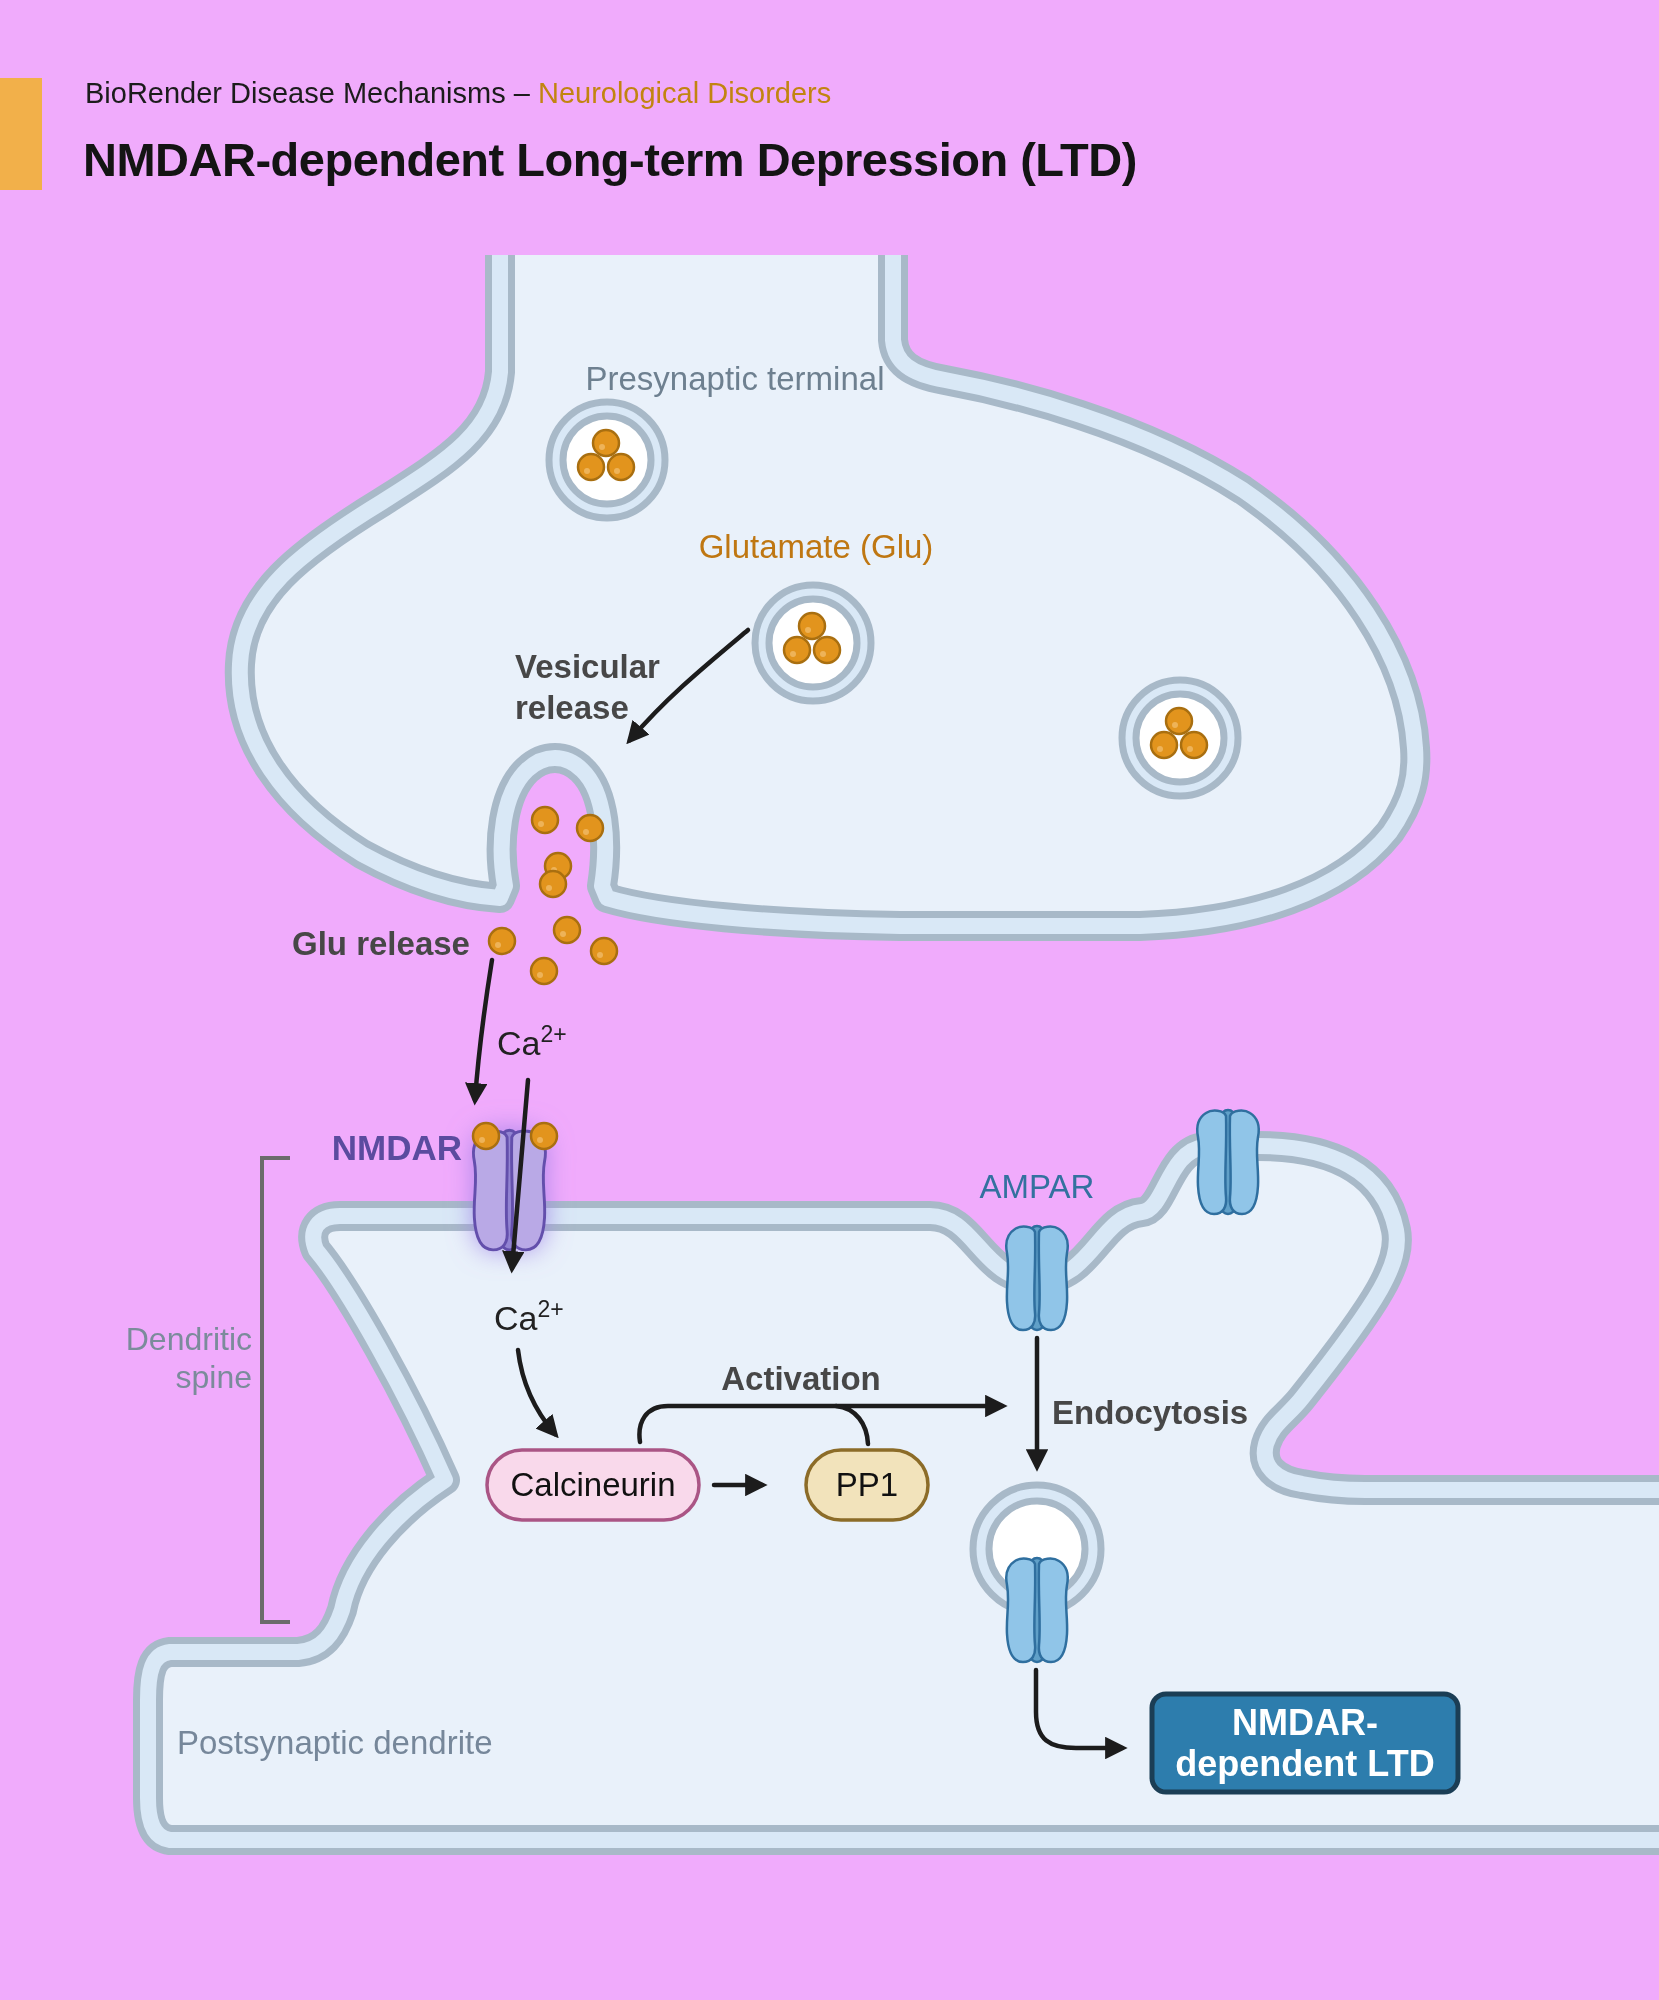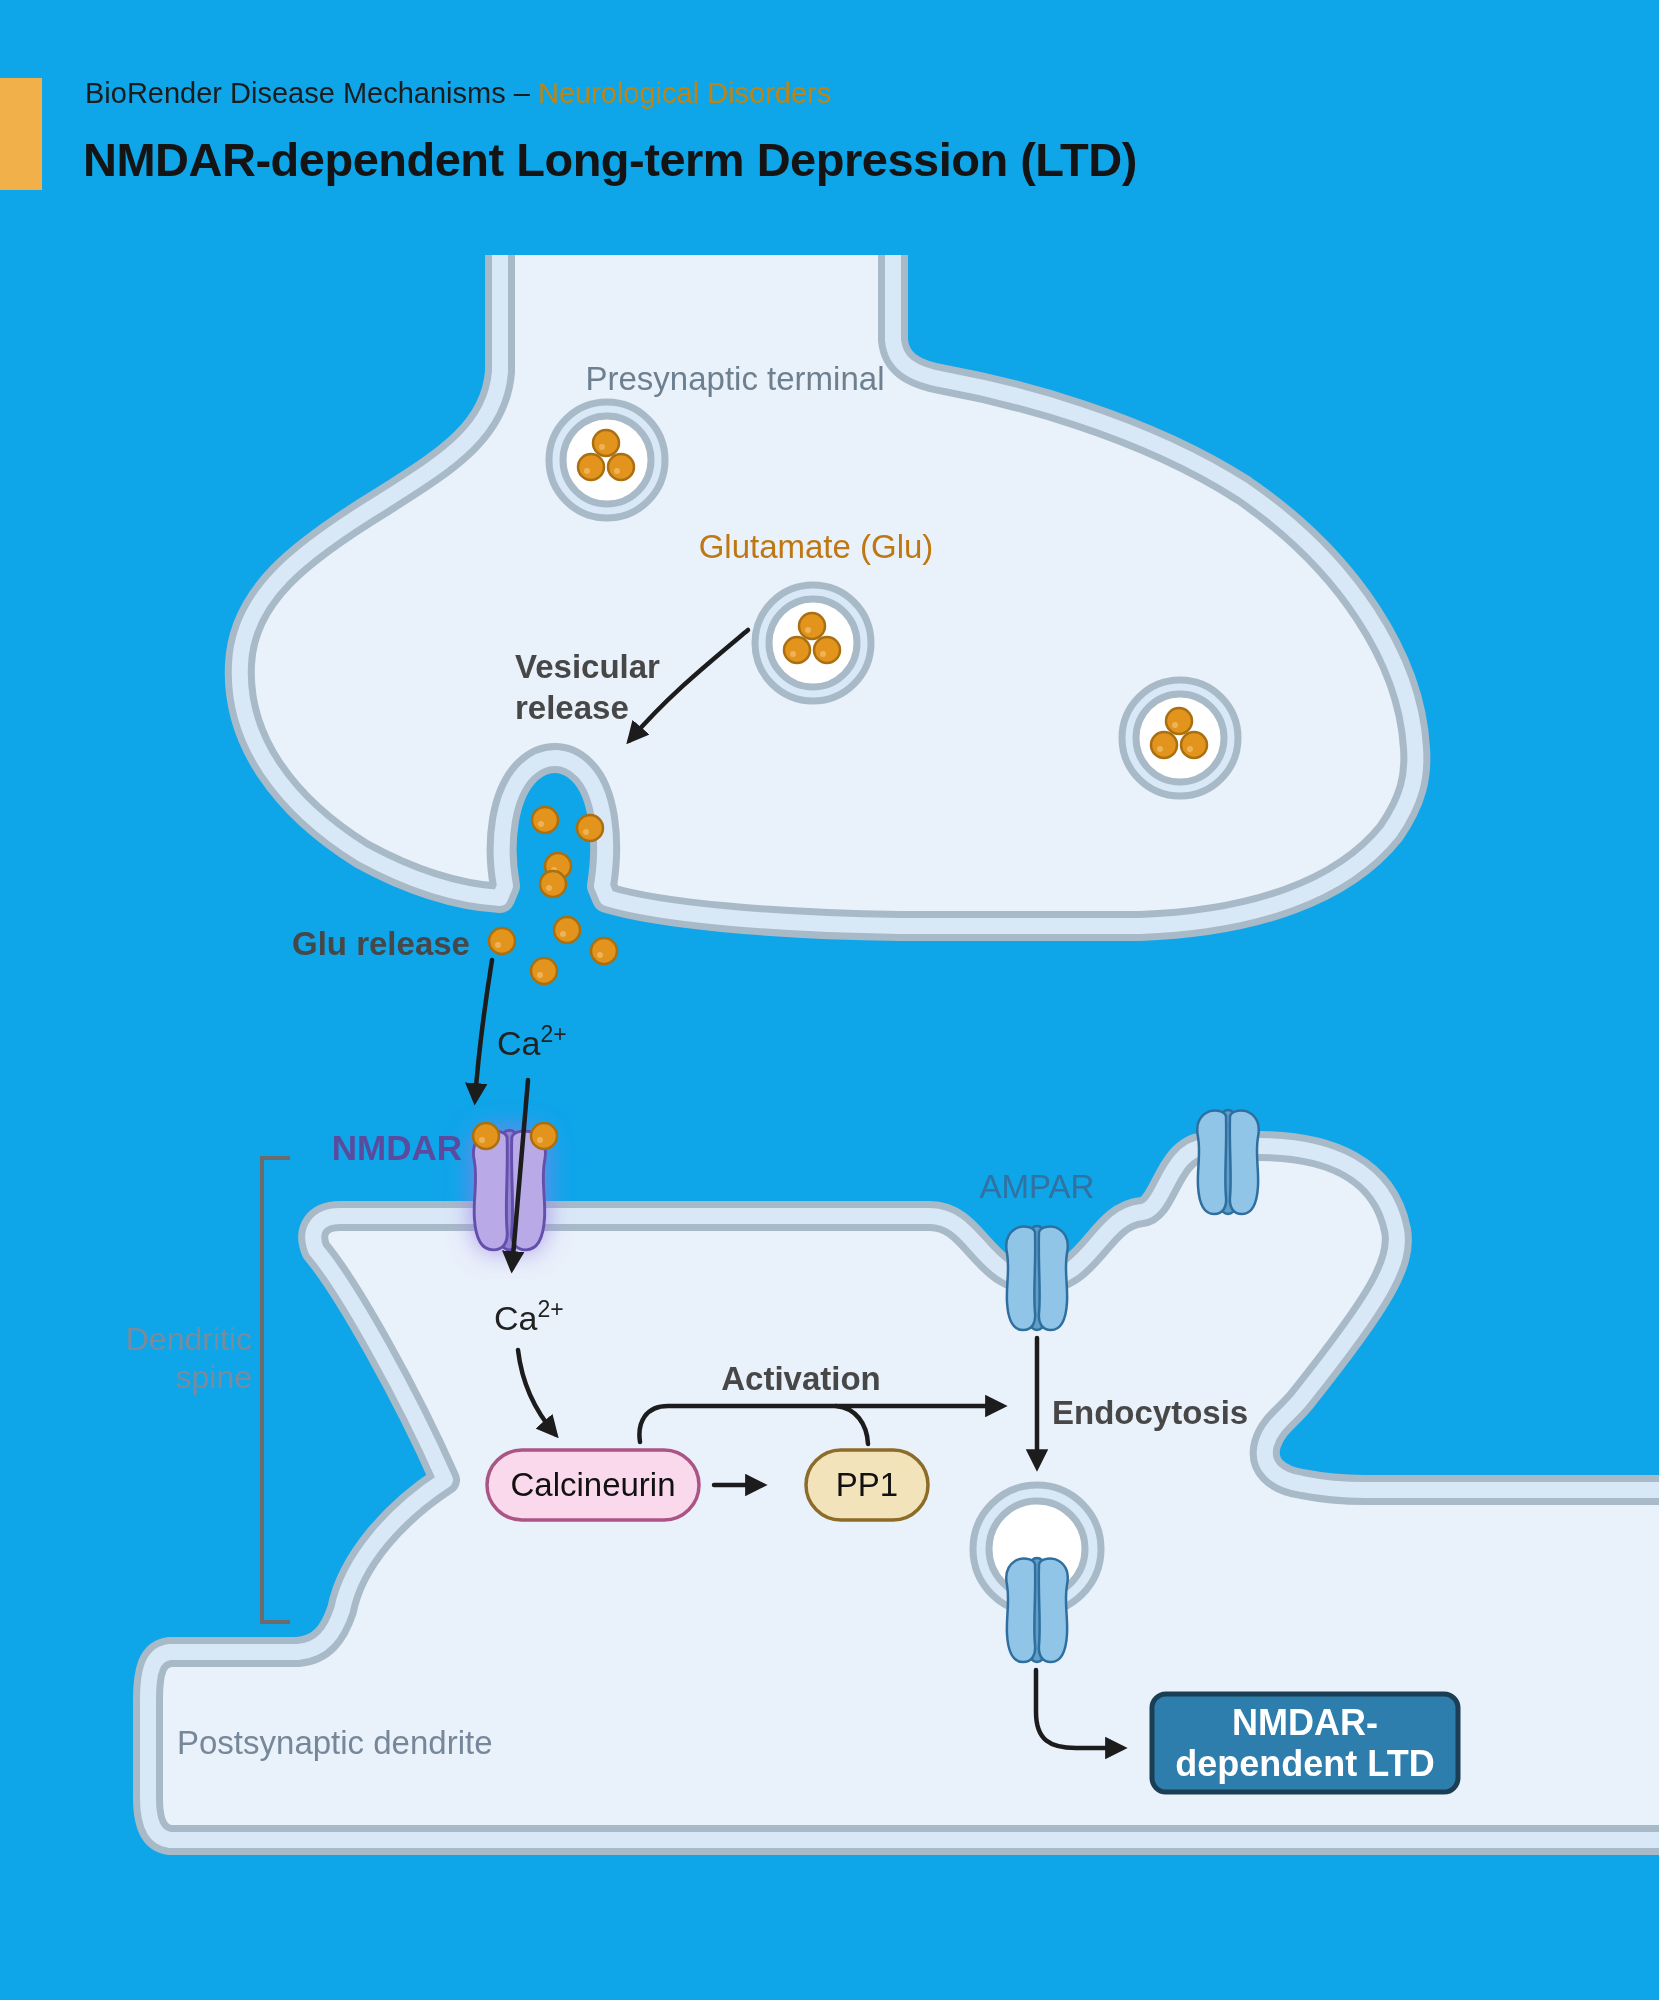--- a/index.html
+++ b/index.html
@@ -1,17 +1,17 @@
 <!DOCTYPE html>
 <html><head>
 <meta charset="utf-8">
 <style>
   html,body{margin:0;padding:0;background:#ffffff;}
   body{font-family:"Liberation Sans", sans-serif;}
-  .stage{position:relative;width:1659px;height:2000px;background:#0ea5e9;overflow:hidden;}
+  .stage{position:relative;width:1659px;height:2000px;background:#f0abfc;overflow:hidden;}
   svg{display:block;}
   text{font-family:"Liberation Sans", sans-serif;}
   
   .cell-fill{fill:#e9f1fa;stroke:none;}
   .mem-outer{fill:none;stroke:#a8b9c8;stroke-width:30;stroke-linejoin:round;}
   .mem-inner{fill:none;stroke:#d9e8f6;stroke-width:16;stroke-linejoin:round;}
   .ves-outer{fill:#d9e8f6;stroke:#a8b9c8;stroke-width:7;}
   .ves-inner{fill:#ffffff;stroke:#a8b9c8;stroke-width:7;}
   .glu-dot{fill:#e2941d;stroke:#a96f10;stroke-width:2.5;}
   .glu-hl{fill:#f0b863;stroke:none;opacity:.85;}

